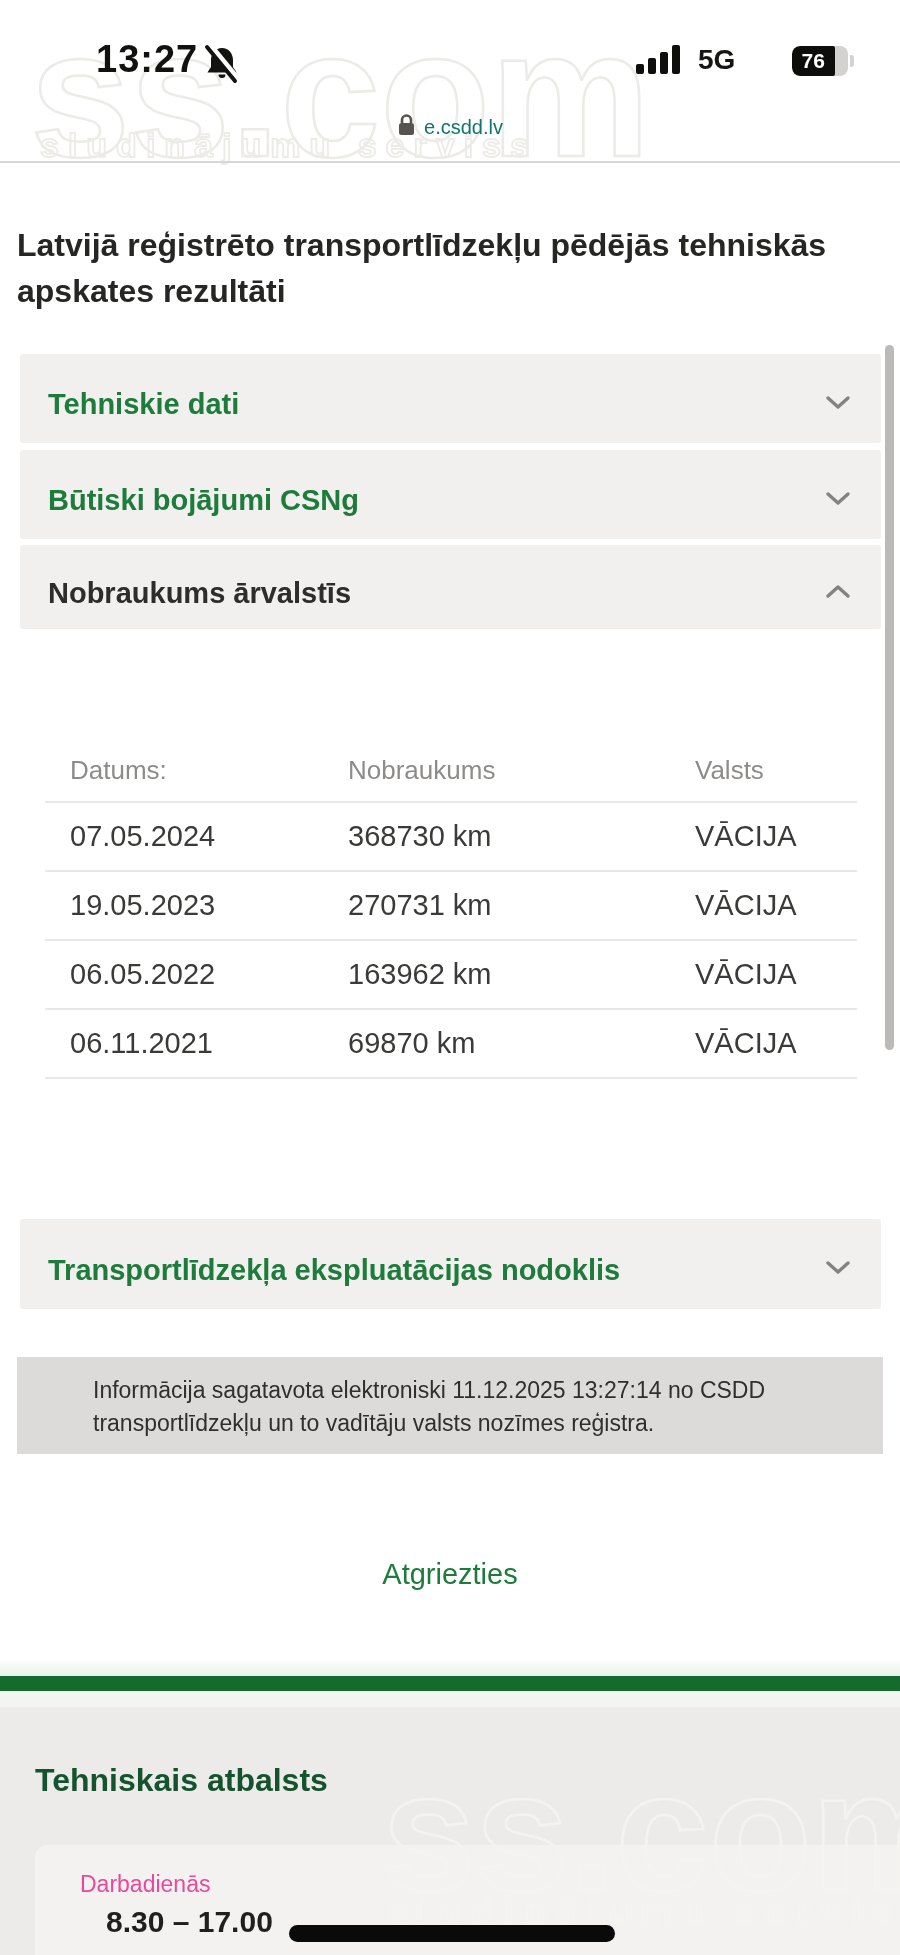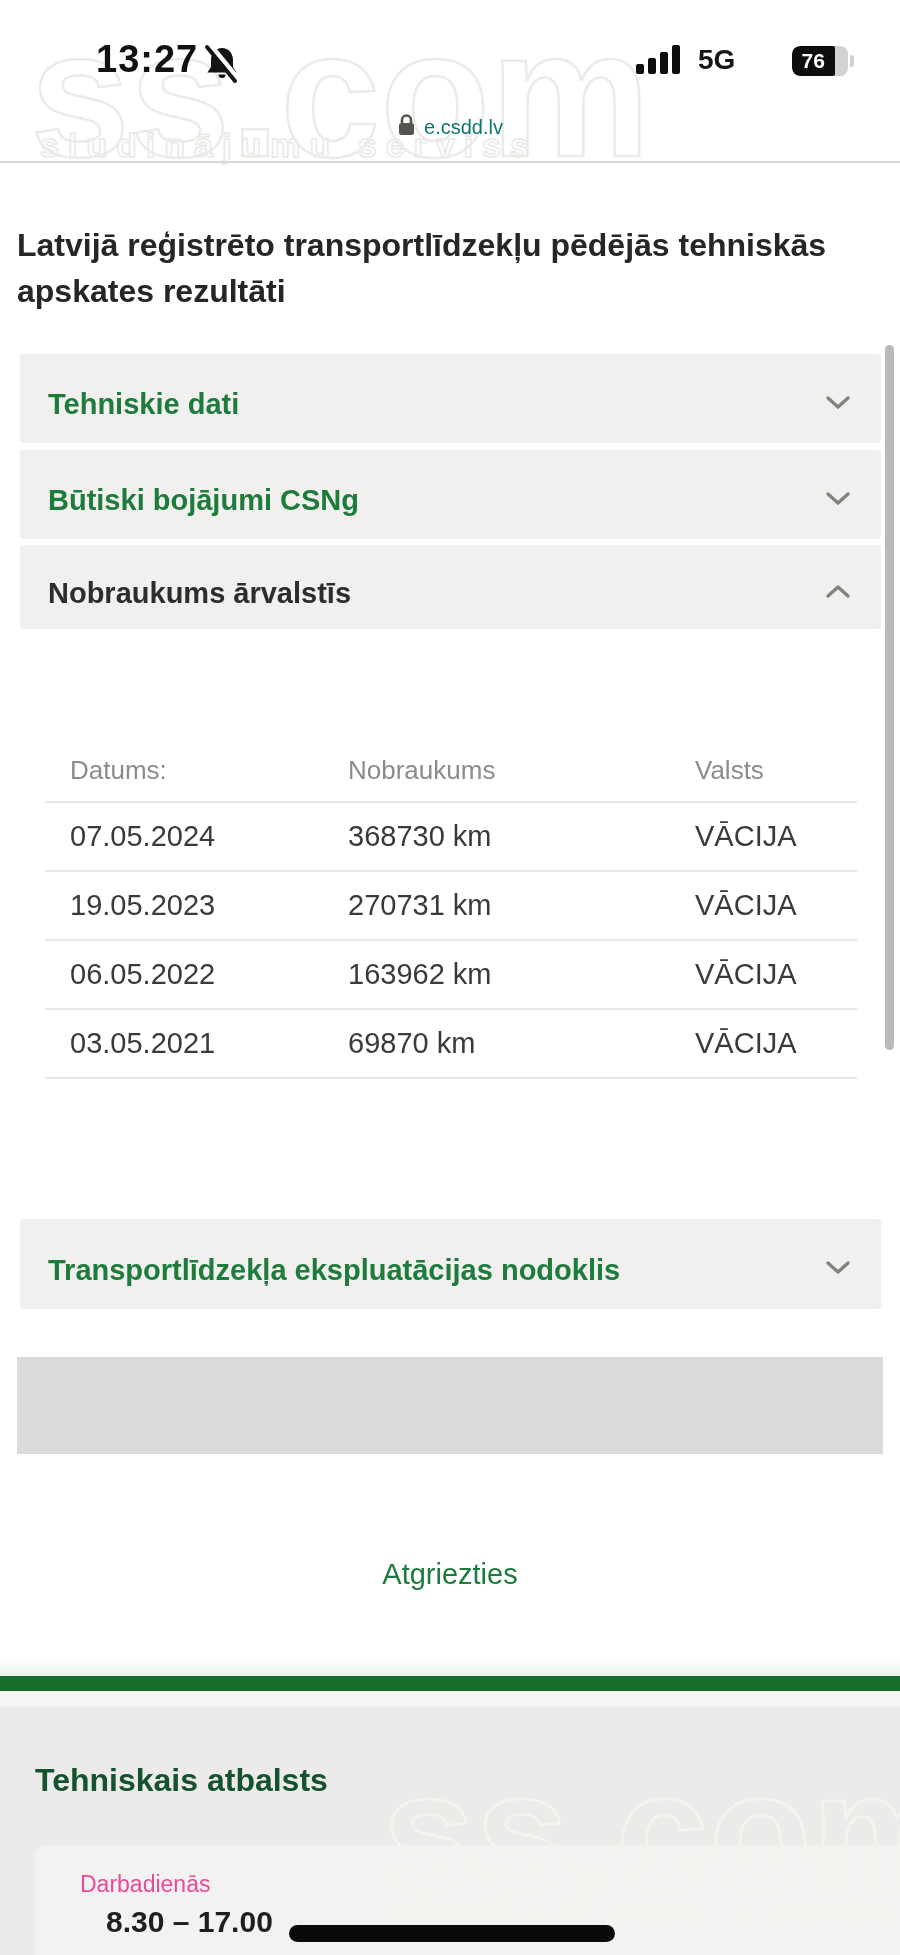--- a/index.html
+++ b/index.html
@@ -172,36 +172,37 @@
   <div class="abs rule" style="top:939px;"></div>
 
   <div class="abs mt-row" style="top:958px;">
     <span class="c1">06.05.2022</span>
     <span class="c2">163962 km</span>
     <span class="c3">VĀCIJA</span>
   </div>
   <div class="abs rule" style="top:1008px;"></div>
 
   <div class="abs mt-row" style="top:1027px;">
-    <span class="c1">03.05.2021</span>
+    <span class="c1">06.11.2021</span>
     <span class="c2">69870 km</span>
     <span class="c3">VĀCIJA</span>
   </div>
   <div class="abs rule" style="top:1077px;"></div>
 
   <div class="abs acc" style="top:1219px; height:90px;">
     <span class="acc-label">Transportlīdzekļa ekspluatācijas nodoklis</span>
     <span class="chev">
       <svg width="26" height="16" viewBox="0 0 26 16">
           <polyline points="3,3 13,12 23,3" fill="none" stroke="#83827f" stroke-width="3.4" stroke-linecap="round" stroke-linejoin="round"></polyline>
         </svg>
     </span>
   </div>
 
   <div class="abs notice-box"></div>
+  <div class="abs notice-text">Informācija sagatavota elektroniski 11.12.2025 13:27:14 no CSDD transportlīdzekļu un to vadītāju valsts nozīmes reģistra.</div>
 
   <div class="abs back-link">Atgriezties</div>
 
   <div class="abs pre-bar"></div>
   <div class="abs green-bar"></div>
   <div class="abs footer-bg"></div>
   <div class="abs footer-strip"></div>
   <div class="abs footer-card"></div>
 
   <div class="abs wm-brand wm-bottom" style="left:382px; top:1748px; font-size:168px;">ss.com</div>

